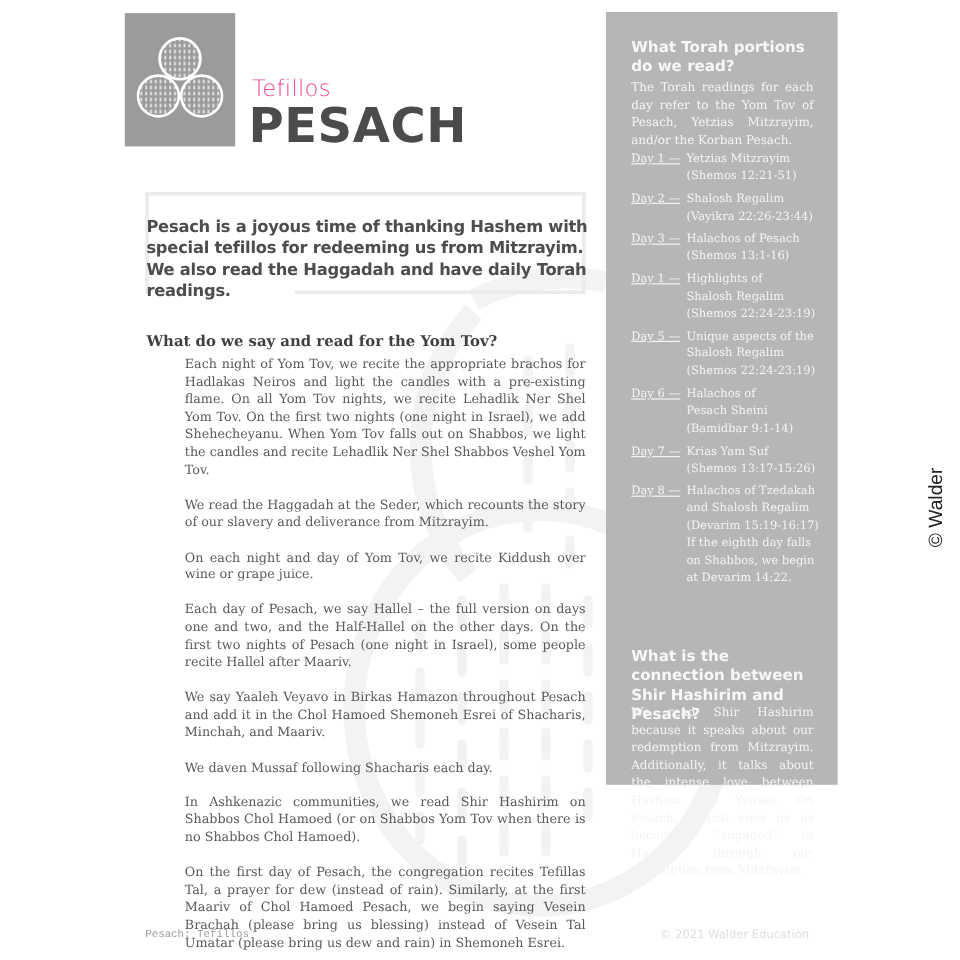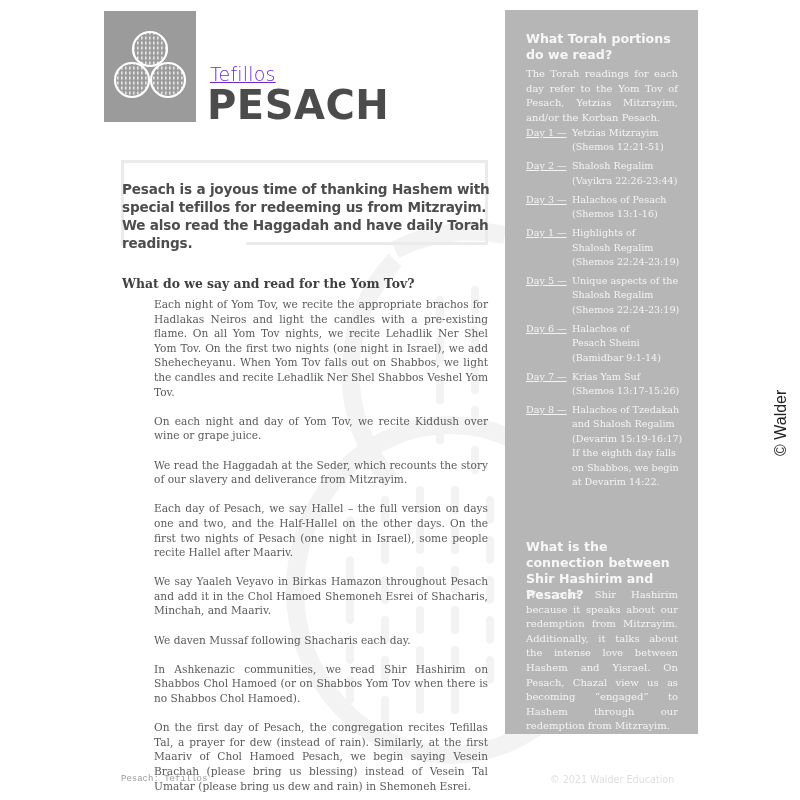--- a/index.html
+++ b/index.html
@@ -4,35 +4,35 @@
 <style>
   * { box-sizing: border-box; margin: 0; padding: 0; }
   html, body { width: 800px; height: 800px; background: #ffffff; overflow: hidden; }
   body { position: relative; font-family: "DejaVu Serif", serif; color: #555; }
 
   .watermark { position: absolute; left: 0; top: 0; width: 800px; height: 800px; pointer-events: none; }
 
   .logo-box { position: absolute; left: 104px; top: 11px; width: 92px; height: 111px; background: #9b9b9b; }
   .logo-box svg { width: 92px; height: 111px; display: block; }
 
-  .title-sub { position: absolute; left: 210px; top: 63px; font-family: "DejaVu Sans", sans-serif; font-size: 19px; color: #6d28d9; font-weight: 300; letter-spacing: 0.2px; text-decoration: underline; }
+  .title-sub { position: absolute; left: 210px; top: 63px; font-family: "DejaVu Sans", sans-serif; font-size: 19px; color: #ec4899; font-weight: 300; letter-spacing: 0.2px; }
   .title-main { position: absolute; left: 207px; top: 83px; font-family: "DejaVu Sans", sans-serif; font-size: 40px; font-weight: bold; color: #4b4b4b; letter-spacing: 0.5px; line-height: 44px; }
 
   .intro { position: absolute; left: 121px; top: 160px; width: 367px; height: 85px; border: 3px solid #ebebeb; border-bottom: none; }
   .intro-border-bottom { position: absolute; left: 246px; top: 242px; width: 242px; height: 3px; background: #ebebeb; }
   .intro-text { position: absolute; left: 122px; top: 180px; width: 370px; font-family: "DejaVu Sans", sans-serif; font-size: 13.6px; font-weight: bold; color: #4d4d4d; line-height: 18px; letter-spacing: -0.2px; }
 
   .section-heading { position: absolute; left: 122px; top: 276px; font-family: "DejaVu Serif", serif; font-size: 12.4px; font-weight: bold; color: #404040; }
 
   .body { position: absolute; left: 122px; top: 297px; width: 366px; font-family: "DejaVu Serif", serif; font-size: 10.6px; color: #5a5a5a; line-height: 14.6px; text-align: justify; }
   .body p { margin-bottom: 14.6px; margin-left: 32px; }
 
   .footer-left { position: absolute; left: 121px; top: 774px; font-family: Liberation Mono, monospace; font-size: 9px; color: #9a9a9a; }
 
-  .sidebar { position: absolute; left: 505px; top: 10px; width: 193px; height: 724px; background: #b6b6b6; color: #f2f2f2; }
+  .sidebar { position: absolute; left: 505px; top: 10px; width: 193px; height: 644px; background: #b6b6b6; color: #f2f2f2; }
   .sb-h { position: absolute; left: 21px; font-family: "DejaVu Sans", sans-serif; font-weight: bold; font-size: 12.6px; line-height: 16px; color: #f7f7f7; }
   .sb-h1 { top: 21px; width: 160px; }
   .sb-h2 { top: 505px; width: 160px; margin-top: 24px; }
   .sb-intro { position: absolute; left: 21px; top: 57px; width: 152px; font-family: "DejaVu Serif", serif; font-size: 10px; line-height: 14.6px; text-align: justify; color: #f4f4f4; }
   .sb-days { position: absolute; left: 21px; top: 116px; width: 170px; font-family: "DejaVu Serif", serif; font-size: 9.6px; line-height: 14.4px; color: #f4f4f4; }
   .day-row { display: flex; margin-bottom: 4.6px; }
   .day-label { width: 46px; flex: none; white-space: nowrap; text-decoration: underline; }
   .day-text { width: 124px; }
   .day-text span { display: block; }
   .sb-body { position: absolute; left: 21px; top: 578px; width: 152px; font-family: "DejaVu Serif", serif; font-size: 10px; line-height: 14.6px; text-align: justify; color: #f4f4f4; }
@@ -109,22 +109,22 @@
 <div class="title-main">PESACH</div>
 
 <div class="intro"></div>
 <div class="intro-border-bottom"></div>
 <div class="intro-text">Pesach is a joyous time of thanking Hashem with special tefillos for redeeming us from Mitzrayim. We also read the Haggadah and have daily Torah readings.</div>
 
 <div class="section-heading">What do we say and read for the Yom Tov?</div>
 
 <div class="body">
   <p>Each night of Yom Tov, we recite the appropriate brachos for Hadlakas Neiros and light the candles with a pre-existing flame. On all Yom Tov nights, we recite Lehadlik Ner Shel Yom Tov. On the first two nights (one night in Israel), we add Shehecheyanu. When Yom Tov falls out on Shabbos, we light the candles and recite Lehadlik Ner Shel Shabbos Veshel Yom Tov.</p>
+  <p>We read the Haggadah at the Seder, which recounts the story of our slavery and deliverance from Mitzrayim.</p>
   <p>On each night and day of Yom Tov, we recite Kiddush over wine or grape juice.</p>
-  <p>We read the Haggadah at the Seder, which recounts the story of our slavery and deliverance from Mitzrayim.</p>
   <p>Each day of Pesach, we say Hallel – the full version on days one and two, and the Half-Hallel on the other days. On the first two nights of Pesach (one night in Israel),  some people recite Hallel after Maariv.</p>
   <p>We say Yaaleh Veyavo in Birkas Hamazon throughout Pesach and add it in the Chol Hamoed Shemoneh Esrei of Shacharis, Minchah, and Maariv.</p>
   <p>We daven Mussaf following Shacharis each day.</p>
   <p>In Ashkenazic communities, we read Shir Hashirim on Shabbos Chol Hamoed (or on Shabbos Yom Tov when there is no Shabbos Chol Hamoed).</p>
   <p>On the first day of Pesach, the congregation recites Tefillas Tal, a prayer for dew (instead of rain). Similarly, at the first Maariv of Chol Hamoed Pesach, we begin saying Vesein Brachah (please bring us blessing) instead of Vesein Tal Umatar (please bring us dew and rain) in Shemoneh Esrei.</p>
 </div>
 
 <div class="footer-left">Pesach: Tefillos</div>
 
 <aside class="sidebar">

